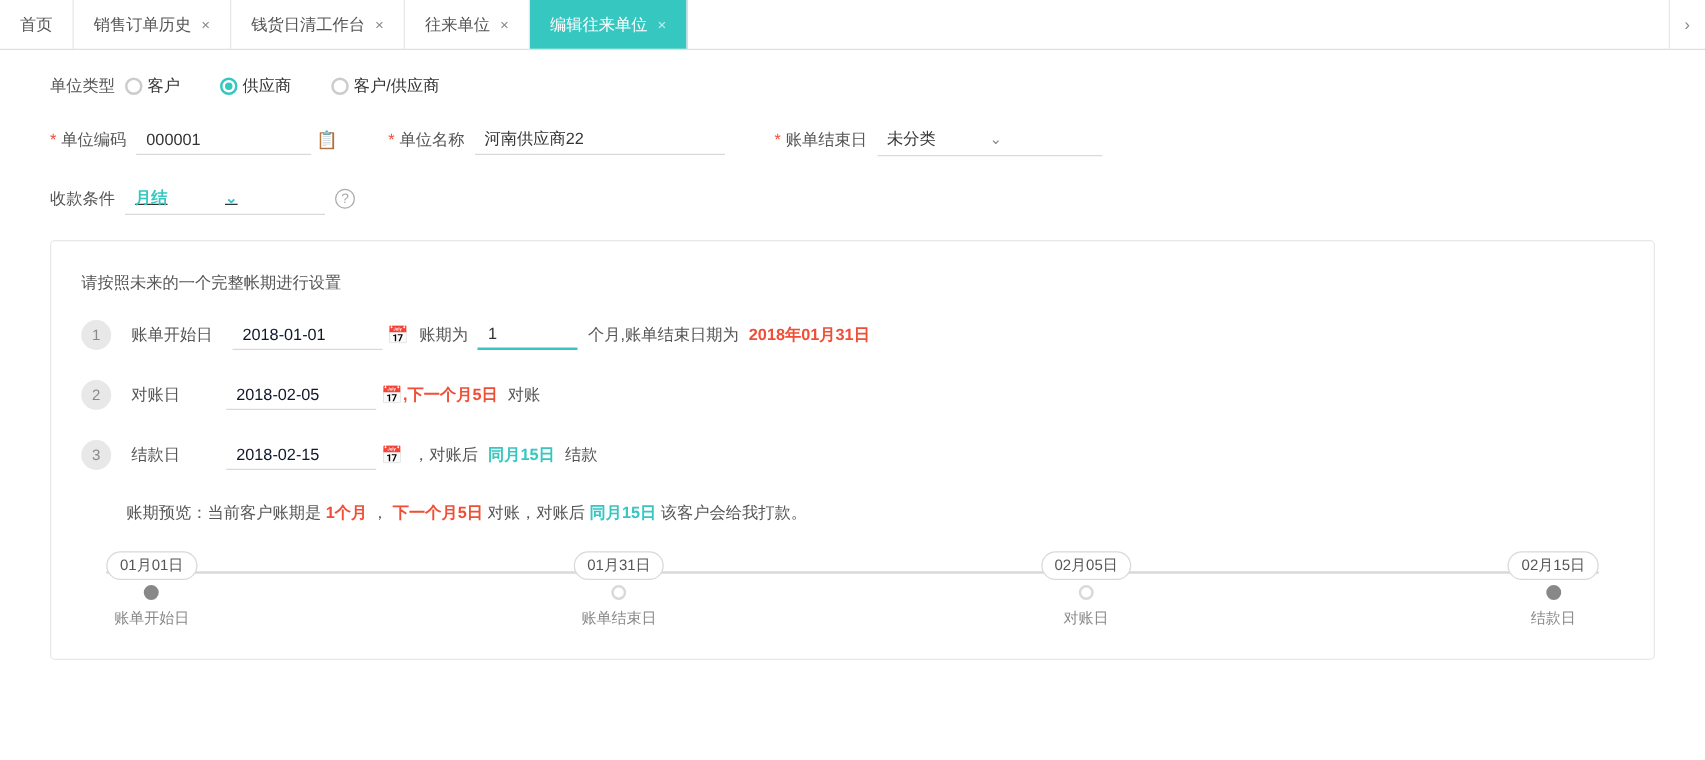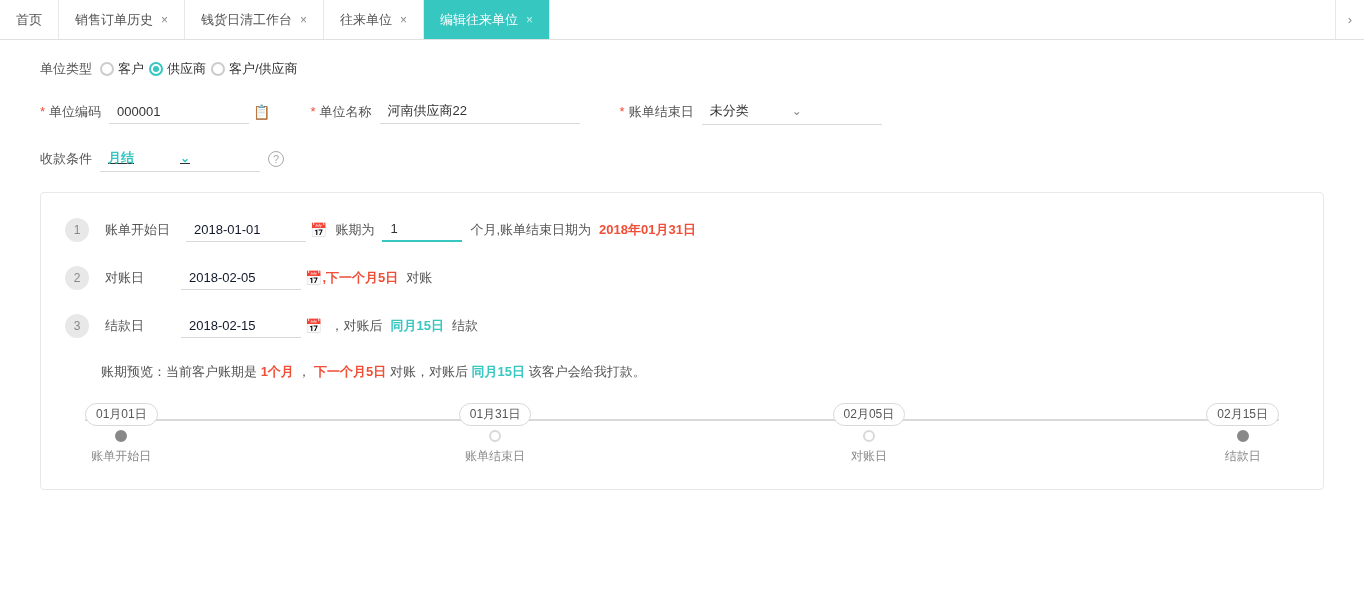--- a/index.html
+++ b/index.html
@@ -66,21 +66,21 @@
       margin-right: 8px;
       white-space: nowrap;
     }
     .required-star {
       color: #f04e37;
       margin-right: 4px;
     }
     .radio-group {
       display: flex;
       align-items: center;
-      gap: 5px;
+      gap: 32px;
     }
     .radio-item {
       display: flex;
       align-items: center;
       gap: 4px;
       cursor: pointer;
     }
     .radio-circle {
       width: 14px;
       height: 14px;
@@ -377,20 +377,21 @@
     <div class="dropdown-select" style="width:160px;text-decoration:underline;">
       <span>月结</span>
       <span class="dropdown-arrow">⌄</span>
     </div>
     <div class="help-icon">
       <span>?</span>
     </div>
   </div>
 
   <div class="panel">
+    <div class="panel-title">请按照未来的一个完整帐期进行设置</div>
 
     <div class="step-row">
       <div class="step-num">1</div>
       <span class="step-label">账单开始日</span>
       <input class="step-date-input" type="text" value="2018-01-01" style="">
       <span class="calendar-icon">📅</span>
       <span class="step-text">账期为</span>
       <input class="step-num-input" type="text" value="1" style="">
       <span class="step-text">个月,账单结束日期为</span>
       <span class="highlight-orange">2018年01月31日</span>

